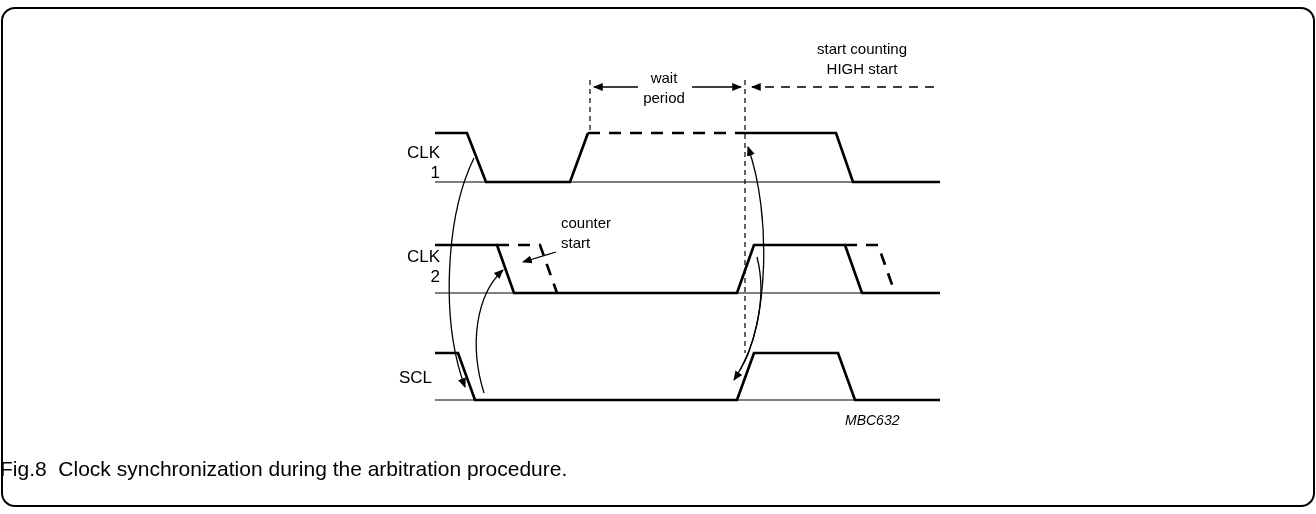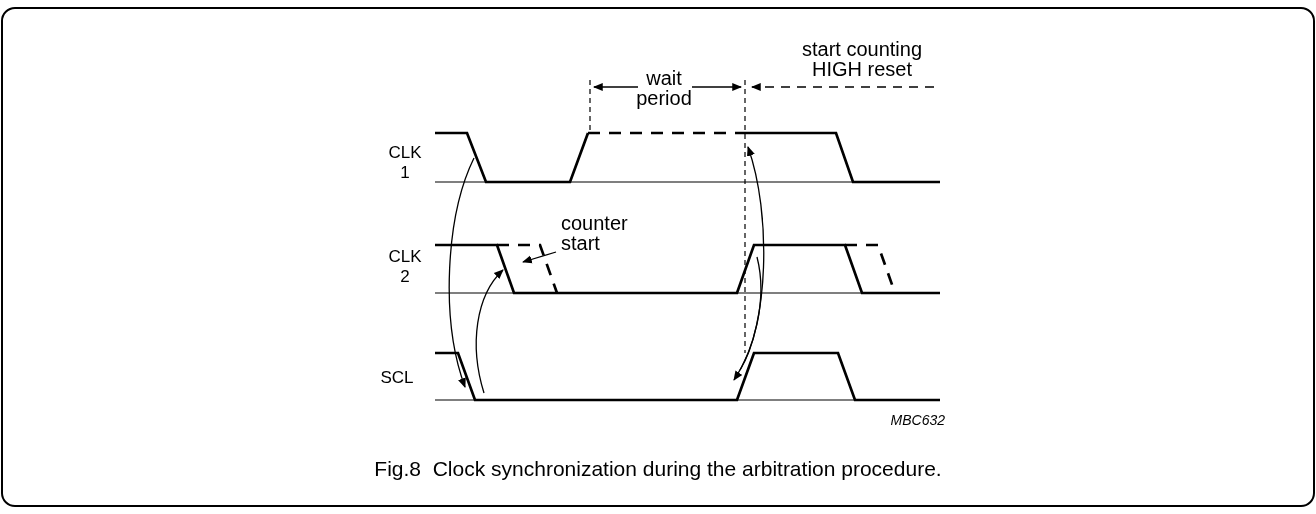--- a/index.html
+++ b/index.html
@@ -20,29 +20,29 @@
     pointer-events:none;
   }
   .layer{position:absolute;left:0;top:0;}
   .baseline{stroke:#000;stroke-width:1.2;}
   .wave{fill:none;stroke:#000;stroke-width:2.7;stroke-linejoin:miter;stroke-linecap:butt;}
   .wave.dashed{stroke-dasharray:12 9;}
   .guide{stroke:#000;stroke-width:1.2;stroke-dasharray:5 4;fill:none;}
   .thin{stroke:#000;stroke-width:1.3;fill:none;}
   .thin-dashed{stroke:#000;stroke-width:1.3;stroke-dasharray:9 7;fill:none;}
   .sig-label{
-    position:absolute;width:70px;text-align:center;
+    position:absolute;width:70px;text-align:right;
     font-size:17px;line-height:20px;
   }
-  .ann{position:absolute;font-size:20px;line-height:20px;}
+  .ann{position:absolute;font-size:15px;line-height:20px;}
   .center{text-align:center;}
-  .mbc{position:absolute;font-style:italic;font-size:14px;text-align:right;}
+  .mbc{position:absolute;font-style:italic;font-size:14px;text-align:left;}
   .caption{
     position:absolute;left:0;right:0;top:457px;
-    text-align:center;font-size:21px;line-height:24px;white-space:pre;
+    text-align:left;font-size:21px;line-height:24px;white-space:pre;
   }
 </style>
 </head>
 <body>
 
 <div class="figure">
 
   <div class="frame"></div>
 
   <svg class="layer" width="1316" height="514" viewBox="0 0 1316 514">
@@ -93,21 +93,21 @@
     <div>SCL</div>
   </div>
 
   <div class="ann center" style="left:614px;top:68px;width:100px;">
     <div>wait</div>
     <div>period</div>
   </div>
 
   <div class="ann center" style="left:762px;top:39px;width:200px;">
     <div>start counting</div>
-    <div>HIGH reset</div>
+    <div>HIGH start</div>
   </div>
 
   <div class="ann" style="left:561px;top:213px;">
     <div>counter</div>
     <div>start</div>
   </div>
 
   <div class="mbc" style="left:845px;top:412px;width:100px;">MBC632</div>
 
   <div class="caption">Fig.8  Clock synchronization during the arbitration procedure.</div>

